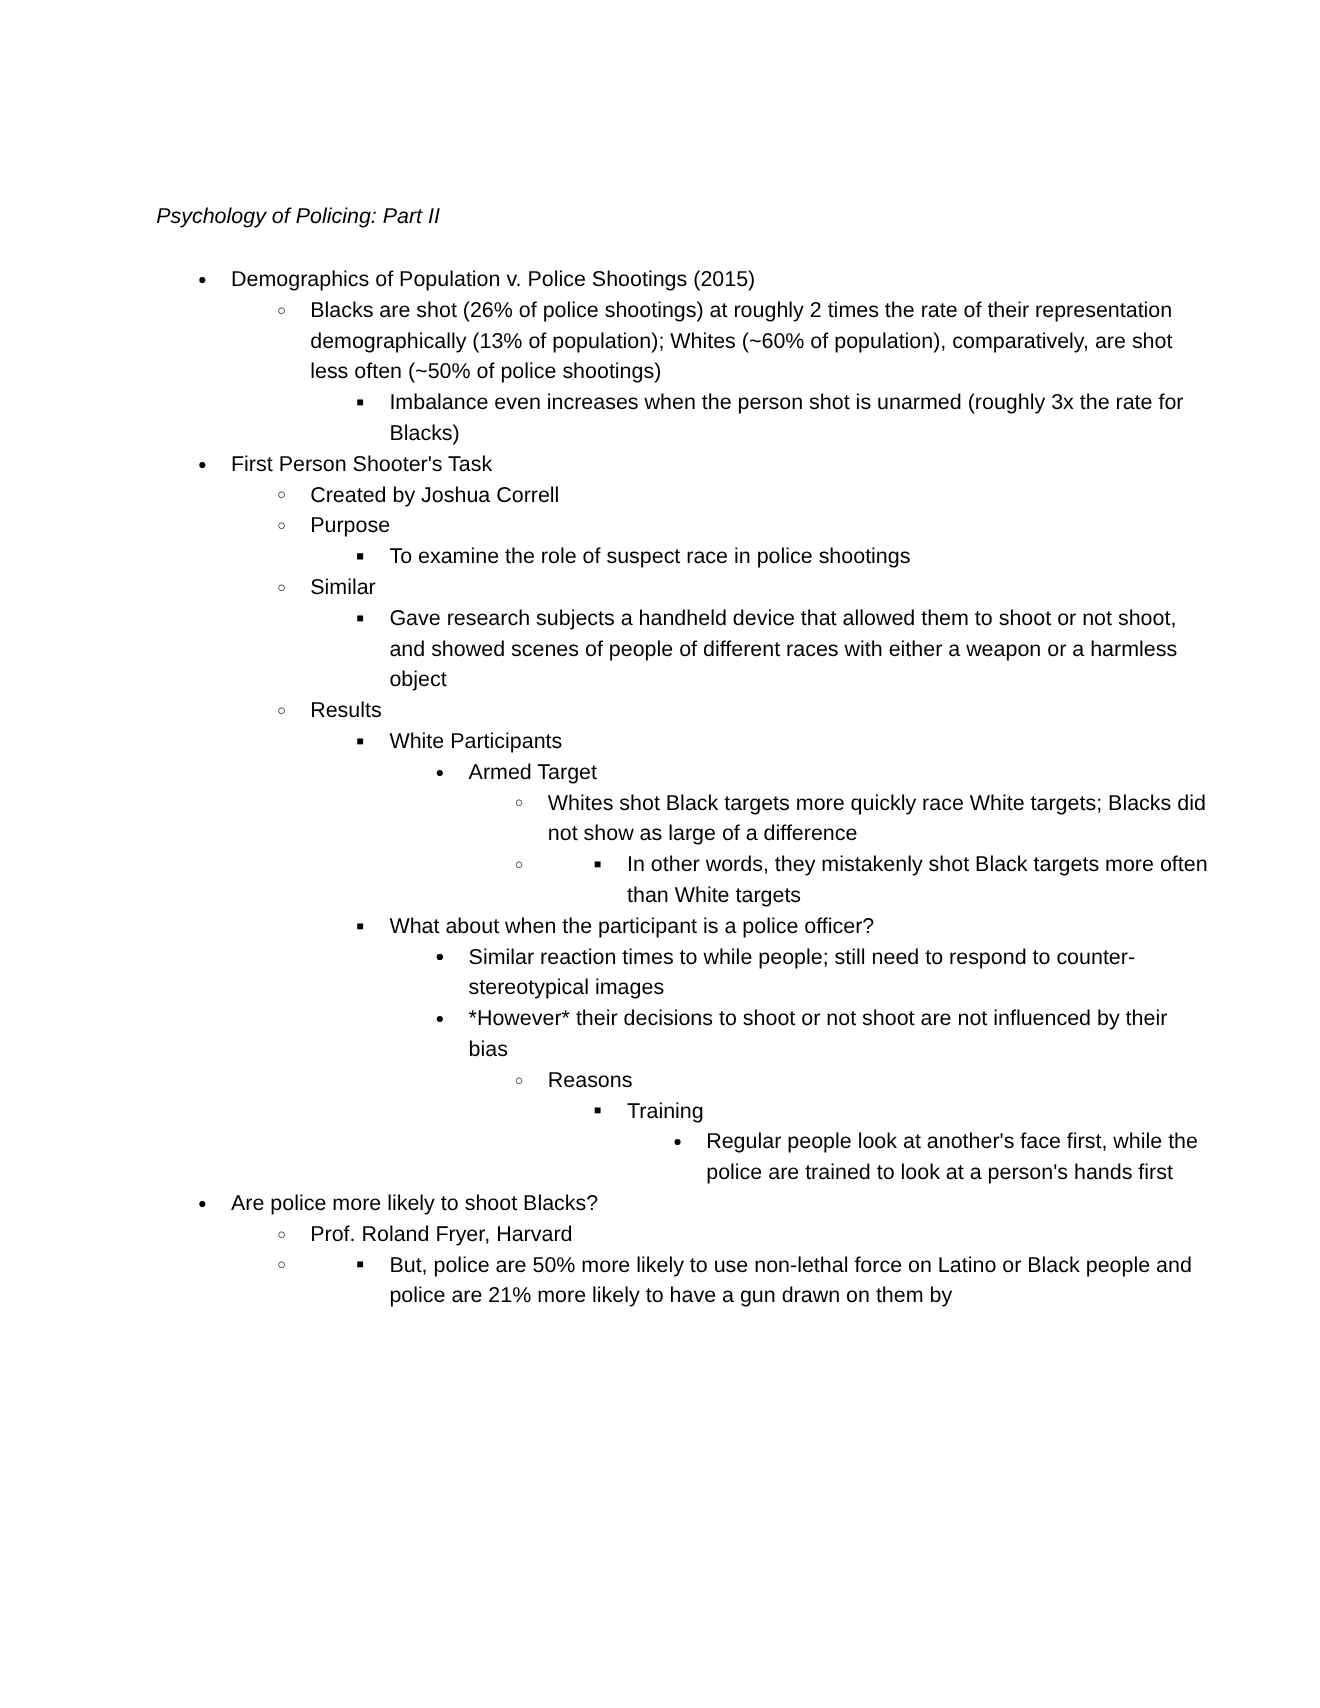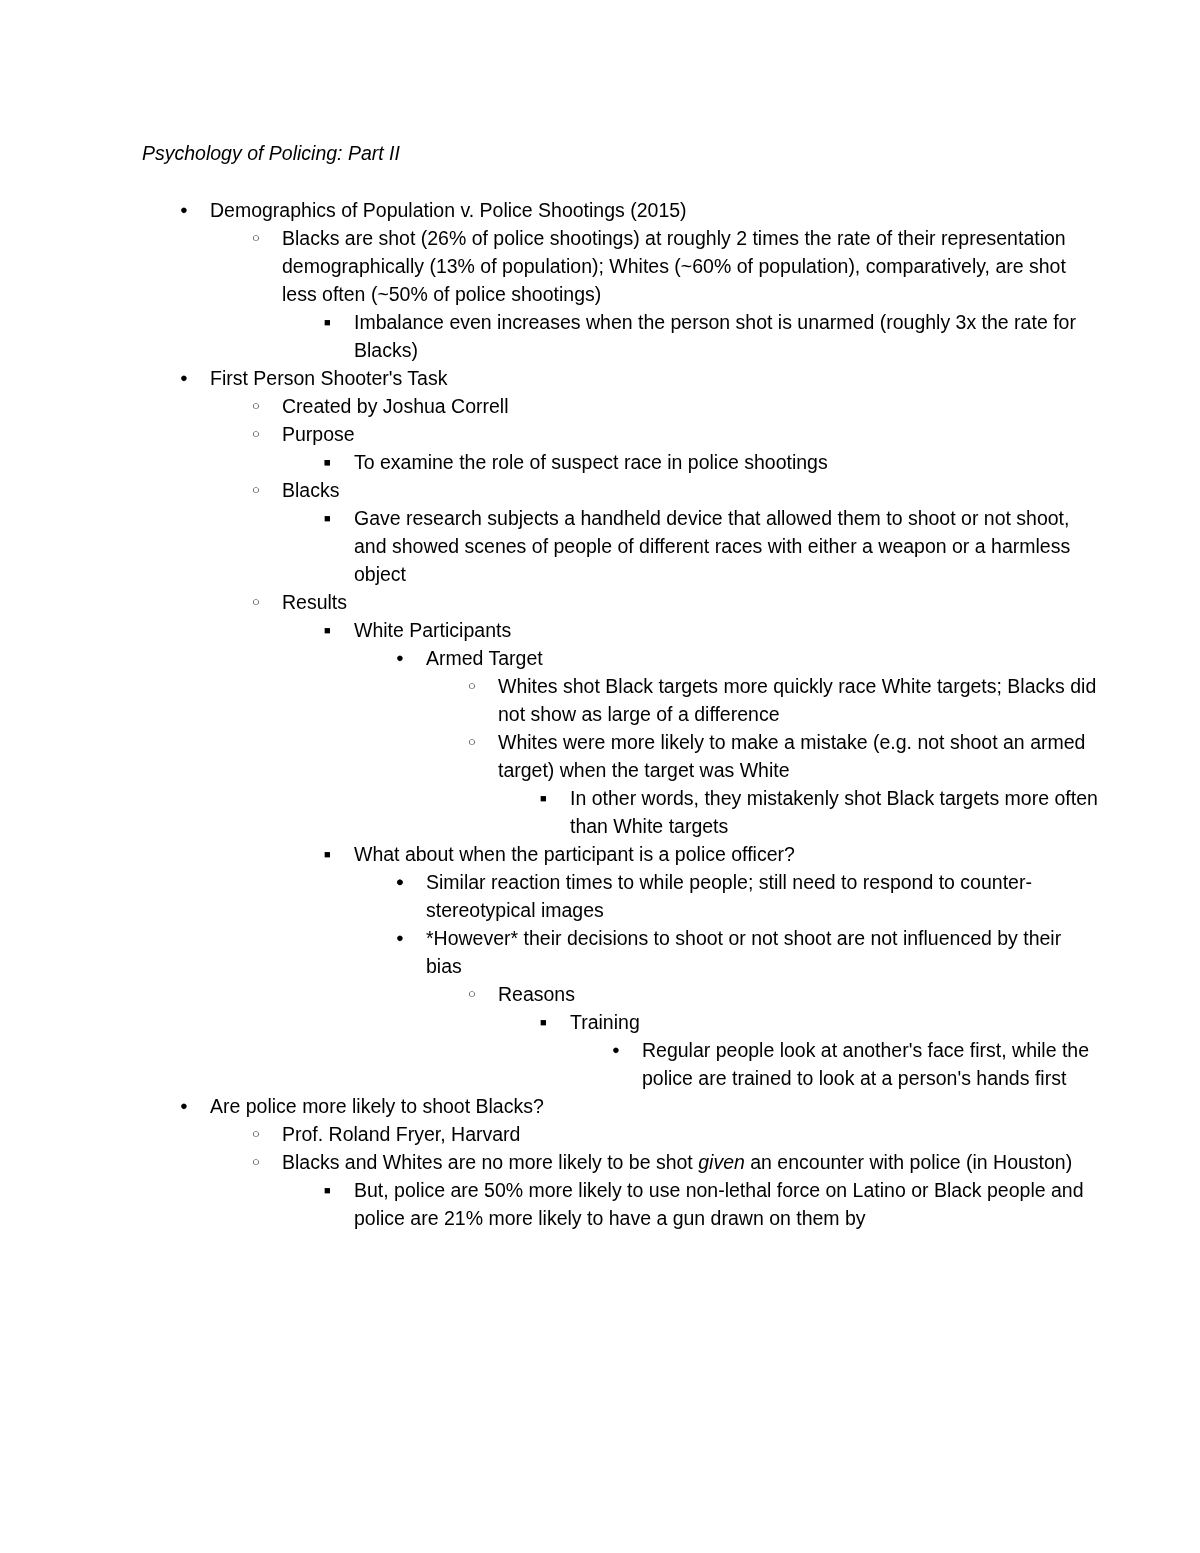--- a/index.html
+++ b/index.html
@@ -12,20 +12,21 @@
     font-family: "Liberation Sans", sans-serif;
     color: #000000;
   }
   .page {
     position: relative;
     width: 1200px;
     height: 1281px;
     background: #ffffff;
     overflow: hidden;
     box-sizing: border-box;
+    margin-top: 44px;
   }
   .doc-title {
     position: absolute;
     left: 142px;
     top: 139px;
     font-size: 19.5px;
     font-style: italic;
     line-height: 28px;
     white-space: nowrap;
   }
@@ -85,34 +86,34 @@
 
   <div class="outline">
       <div class="item lvl-1"><span class="bullet disc">●</span><span class="text">Demographics of Population v. Police Shootings (2015)</span></div>
       <div class="item lvl-2"><span class="bullet circle">○</span><span class="text">Blacks are shot (26% of police shootings) at roughly 2 times the rate of their representation demographically (13% of population); Whites (~60% of population), comparatively, are shot less often (~50% of police shootings)</span></div>
       <div class="item lvl-3"><span class="bullet square">■</span><span class="text">Imbalance even increases when the person shot is unarmed (roughly 3x the rate for Blacks)</span></div>
       <div class="item lvl-1"><span class="bullet disc">●</span><span class="text">First Person Shooter's Task</span></div>
       <div class="item lvl-2"><span class="bullet circle">○</span><span class="text">Created by Joshua Correll</span></div>
       <div class="item lvl-2"><span class="bullet circle">○</span><span class="text">Purpose</span></div>
       <div class="item lvl-3"><span class="bullet square">■</span></div>
       <div class="item lvl-3"><span class="bullet square">■</span><span class="text">To examine the role of suspect race in police shootings</span></div>
-      <div class="item lvl-2"><span class="bullet circle">○</span><span class="text">Blacks</span></div>
+      <div class="item lvl-2"><span class="bullet circle">○</span><span class="text">Similar</span></div>
       <div class="item lvl-3"><span class="bullet square">■</span><span class="text">Gave research subjects a handheld device that allowed them to shoot or not shoot, and showed scenes of people of different races with either a weapon or a harmless object</span></div>
       <div class="item lvl-2"><span class="bullet circle">○</span><span class="text">Results</span></div>
       <div class="item lvl-3"><span class="bullet square">■</span><span class="text">White Participants</span></div>
       <div class="item lvl-4"><span class="bullet disc">●</span><span class="text">Armed Target</span></div>
       <div class="item lvl-5"><span class="bullet circle">○</span><span class="text">Whites shot Black targets more quickly race White targets; Blacks did not show as large of a difference</span></div>
-      <div class="item lvl-5"><span class="bullet circle">○</span><span class="text">Whites were more likely to make a mistake (e.g. not shoot an armed target) when the target was White</span></div>
+      <div class="item lvl-5"><span class="bullet circle">○</span></div>
       <div class="item lvl-6"><span class="bullet square">■</span><span class="text">In other words, they mistakenly shot Black targets more often than White targets</span></div>
       <div class="item lvl-3"><span class="bullet square">■</span><span class="text">What about when the participant is a police officer?</span></div>
       <div class="item lvl-4"><span class="bullet disc">●</span></div>
       <div class="item lvl-4"><span class="bullet disc">●</span><span class="text">Similar reaction times to while people; still need to respond to counter-stereotypical images</span></div>
       <div class="item lvl-4"><span class="bullet disc">●</span><span class="text">*However* their decisions to shoot or not shoot are not influenced by their bias</span></div>
       <div class="item lvl-5"><span class="bullet circle">○</span><span class="text">Reasons</span></div>
       <div class="item lvl-6"><span class="bullet square">■</span><span class="text">Training</span></div>
       <div class="item lvl-7"><span class="bullet disc">●</span><span class="text">Regular people look at another's face first, while the police are trained to look at a person's hands first</span></div>
       <div class="item lvl-1"><span class="bullet disc">●</span><span class="text">Are police more likely to shoot Blacks?</span></div>
       <div class="item lvl-2"><span class="bullet circle">○</span><span class="text">Prof. Roland Fryer, Harvard</span></div>
-      <div class="item lvl-2"><span class="bullet circle">○</span><span class="text">Blacks and Whites are no more likely to be shot <em>given</em> an encounter with police (in Houston)</span></div>
+      <div class="item lvl-2"><span class="bullet circle">○</span></div>
       <div class="item lvl-3"><span class="bullet square">■</span><span class="text">But, police are 50% more likely to use non-lethal force on Latino or Black people and police are 21% more likely to have a gun drawn on them by</span></div>
     </div>
 
 </div>
 
 </body></html>

